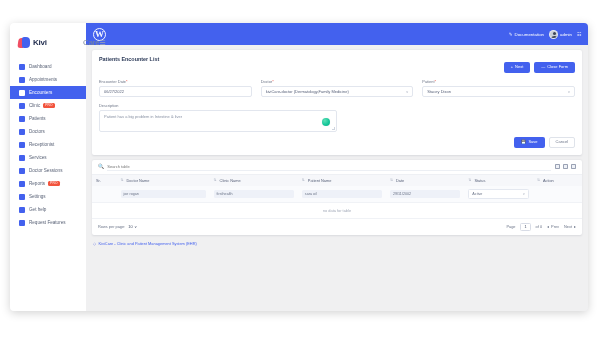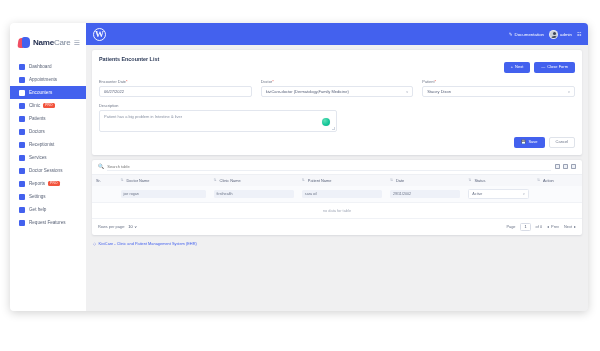--- a/index.html
+++ b/index.html
@@ -53,21 +53,21 @@
     border-radius: 3px 0 0 3px;
     transform: skewX(-8deg);
   }
   .brand-mark .b2 {
     position: absolute; left: 4px; top: 0px;
     width: 8px; height: 11px;
     background: #4361ee;
     border-radius: 2px 4px 4px 2px;
   }
   .brand-text { font-size: 8px; font-weight: bold; color: #1f2b4d; letter-spacing: -0.2px; }
-  .brand-text .lite { font-weight: normal; color: #7a8699; }
+  .brand-text .lite { font-weight: normal; color: #7a8699; margin-left: 36px; }
   .collapse-icon {
     margin-left: auto; color: #9aa3b3; font-size: 7px;
   }
 
   .nav { margin-top: 8px; }
   .nav-item {
     display: flex; align-items: center;
     height: 13px;
     padding: 0 5px 0 9px;
     font-size: 4.6px;
@@ -356,21 +356,21 @@
 
 <div id="app">
   <div class="page-frame">
 
     <aside class="sidebar">
       <div class="brand">
         <span class="brand-mark">
           <span class="b1"></span>
             <span class="b2"></span>
         </span>
-        <span class="brand-text"><span>Name</span><span class="lite">Care</span></span>
+        <span class="brand-text"><span>Kivi</span><span class="lite">Care</span></span>
         <span class="collapse-icon">☰</span>
       </div>
       <nav class="nav">
         <div class="nav-item">
           <span class="nav-ico"></span>
           <span class="nav-label">Dashboard</span>
         </div>
         <div class="nav-item">
           <span class="nav-ico"></span>
           <span class="nav-label">Appointments</span>

